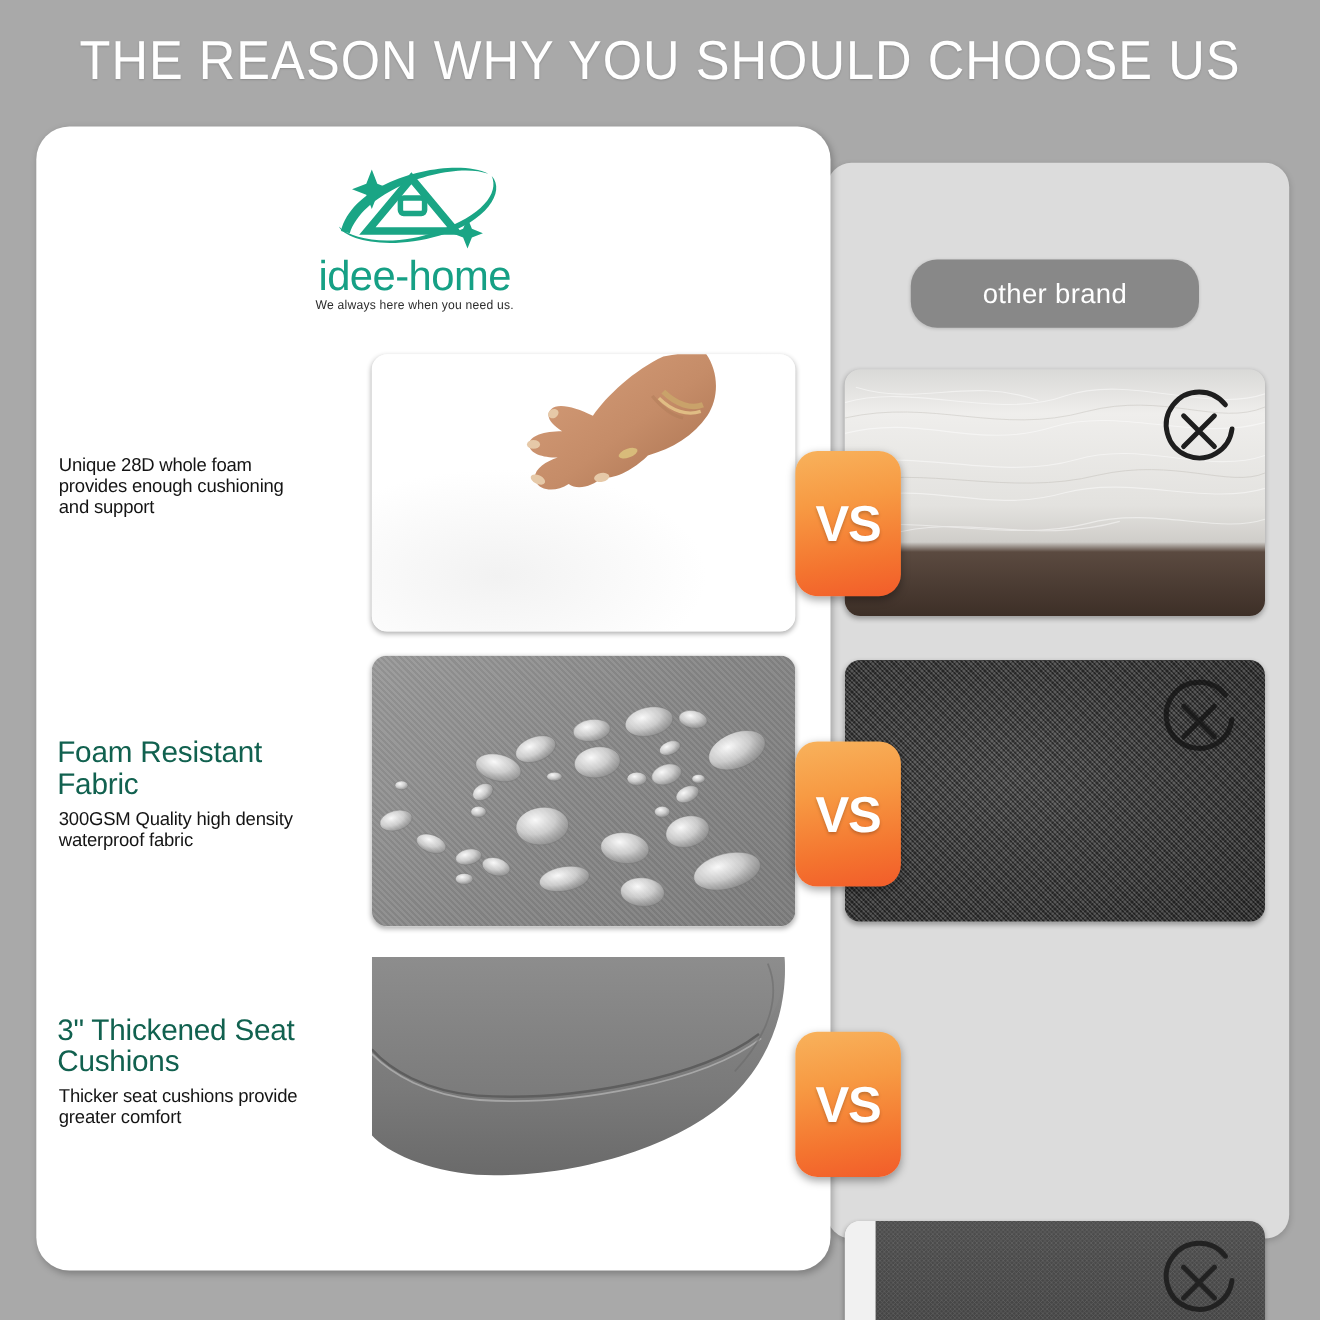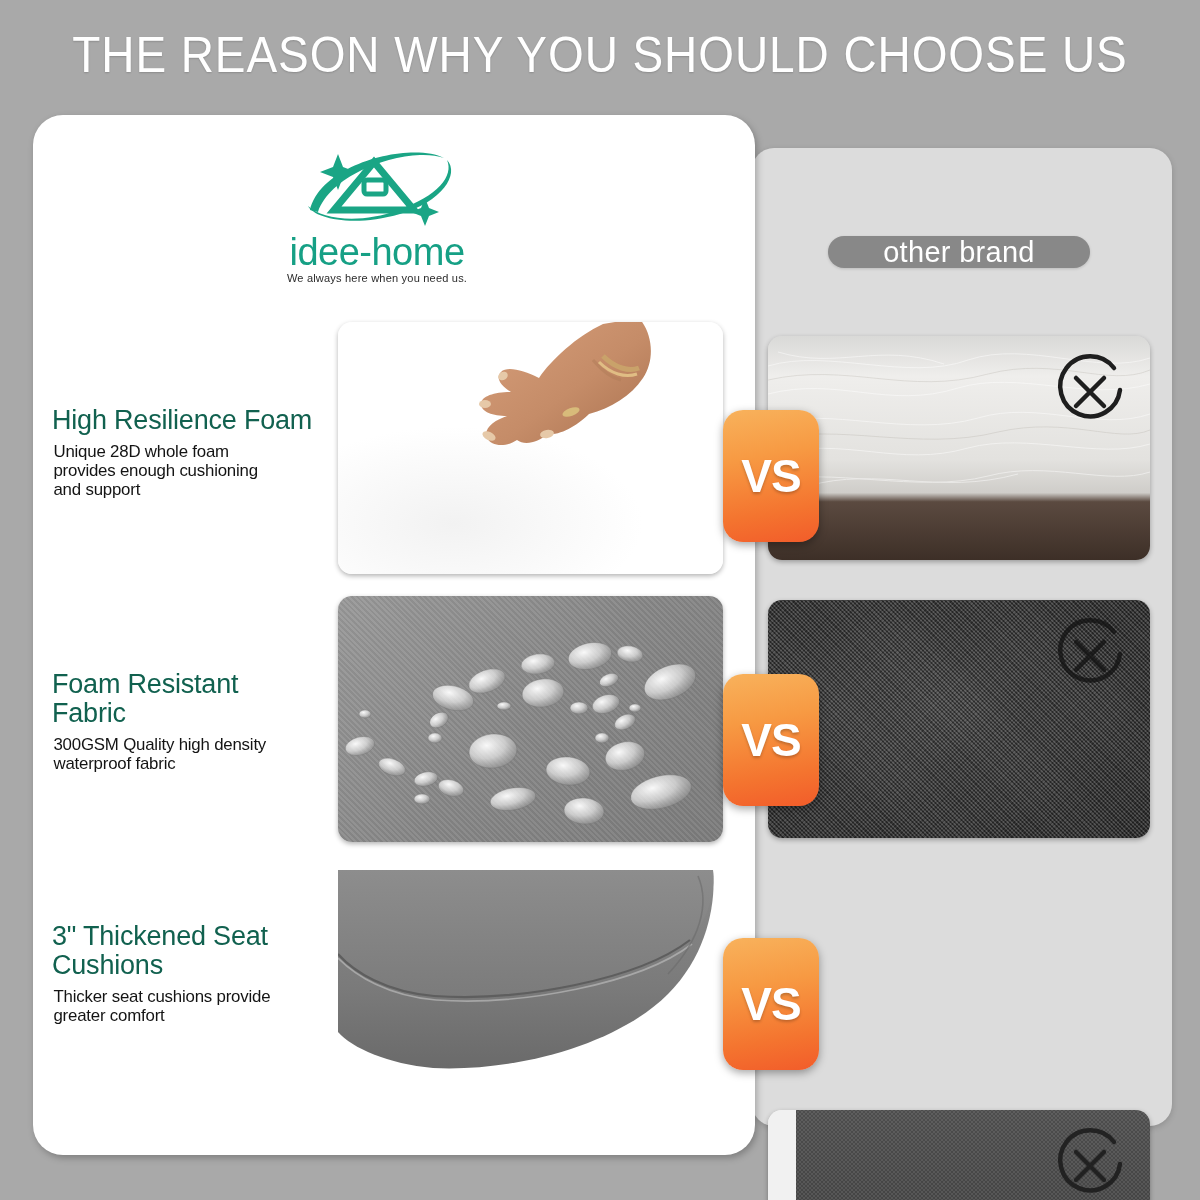--- a/index.html
+++ b/index.html
@@ -43,24 +43,24 @@
     font-size:38px;color:#16a085;letter-spacing:-0.5px;
     margin-top:-4px;font-weight:400;
   }
   .brand-tagline{
     font-size:11.5px;color:#2b2b2b;margin-top:-2px;letter-spacing:.2px;
     transform:scaleX(0.96);
   }
 
   
   .other-brand-pill{
-    position:absolute;left:828px;top:236px;width:262px;height:32px;
+    position:absolute;left:828px;top:236px;width:262px;height:62px;
     background:#888888;border-radius:24px;
     display:flex;align-items:center;justify-content:center;
-    color:#ffffff;font-size:29px;letter-spacing:.3px;
+    color:#ffffff;font-size:25px;letter-spacing:.3px;
     box-shadow:0 1px 3px rgba(0,0,0,.15);
   }
 
   
   .row{position:absolute;left:0;width:1200px;height:260px;}
   .row-1{top:318px;}
   .row-2{top:586px;}
   .row-3{top:856px;}
 
   .feature-text{
@@ -157,21 +157,20 @@
     <path d="M133 58 l4 10 10 4 -10 4 -4 10 -4 -10 -10 -4 10 -4 Z" fill="#1aa585"></path>
   </svg>
   <div class="brand-name">idee-home</div>
   <div class="brand-tagline">We always here when you need us.</div>
 </div>
 
 <div class="other-brand-pill">other brand</div>
 
 <div class="row row-1">
   <div class="feature-text" style="top:88px">
-    <div class="feature-head">High Resilience Foam</div>
     <div class="feature-sub">Unique 28D whole foam
 provides enough cushioning
 and support</div>
   </div>
 
   <div class="photo photo-left foam-white" style="top:4px;height:252px">
     <svg class="hand" viewBox="0 0 250 200">
       <defs>
         <linearGradient id="skin" x1="0" y1="0" x2="1" y2="1">
           <stop offset="0%" stop-color="#d79f7b"></stop>

